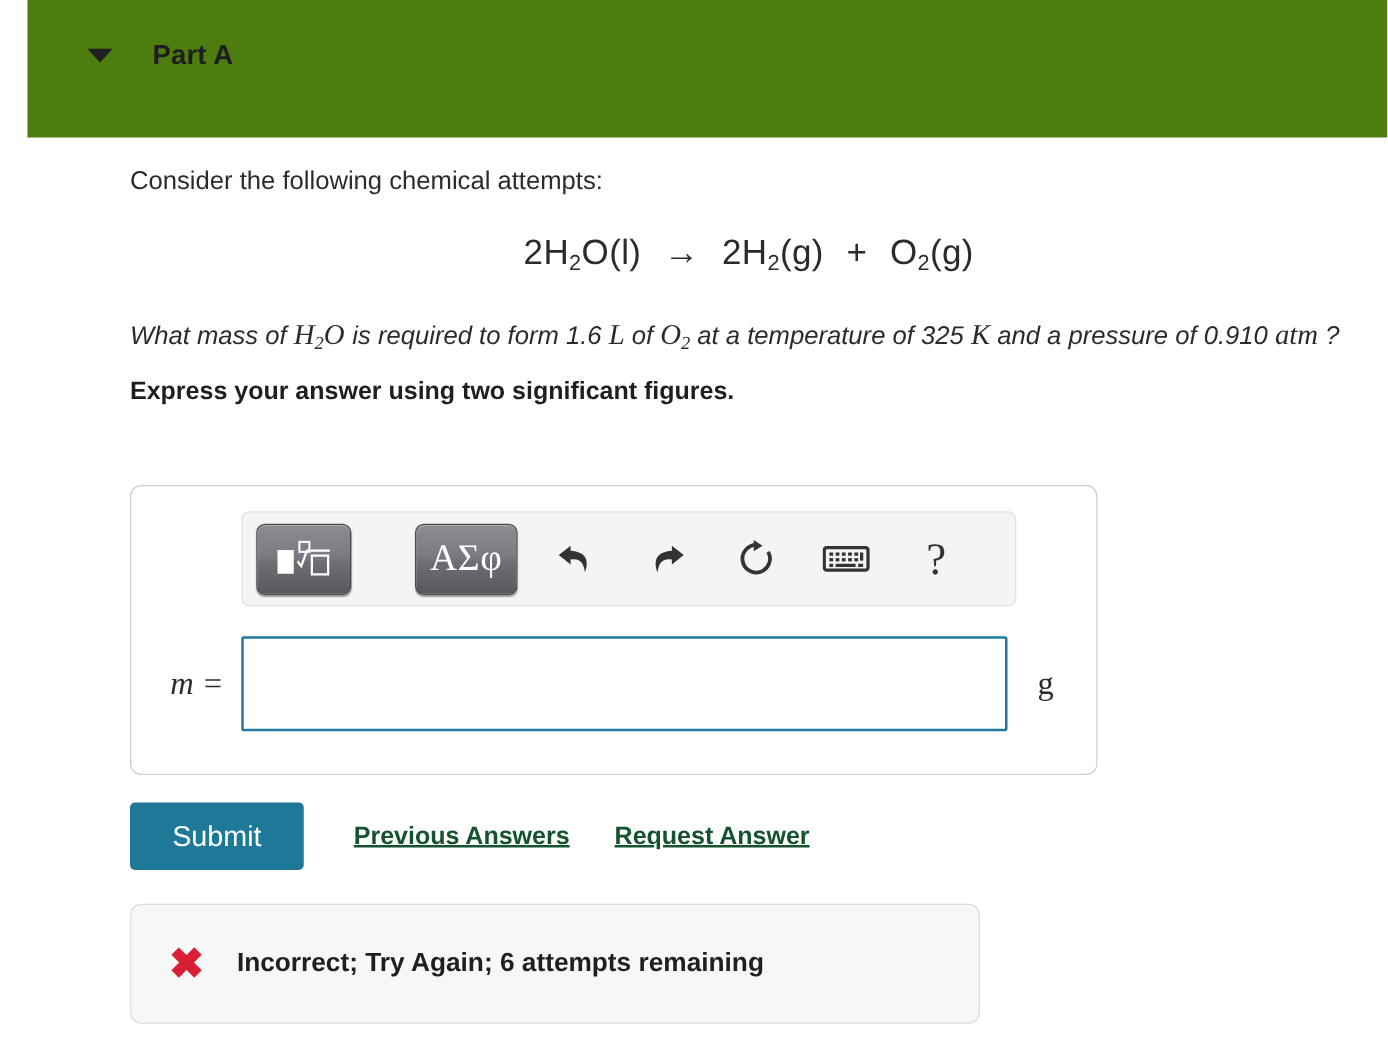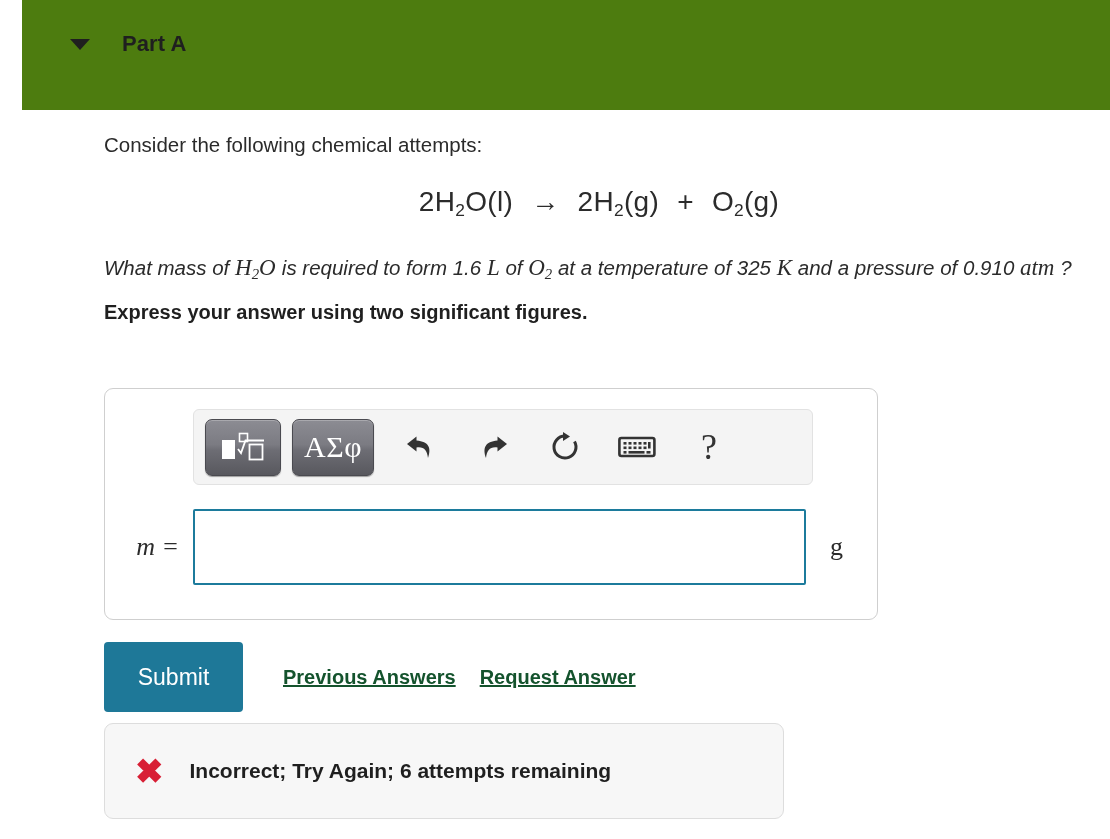--- a/index.html
+++ b/index.html
@@ -146,20 +146,21 @@
     justify-content: center;
     margin-right: 11px;
     cursor: pointer;
   }
   .tb-btn.greek {
     width: 80px;
     font-family: "Liberation Serif", "DejaVu Serif", serif;
     color: #ffffff;
     font-size: 30px;
     letter-spacing: 0.5px;
+    margin-left: 40px;
   }
 
   .tb-icon {
     width: 52px;
     height: 48px;
     display: flex;
     align-items: center;
     justify-content: center;
     margin-right: 10px;
     cursor: pointer;
@@ -222,33 +223,33 @@
     align-items: center;
   }
   .submit-btn {
     background: #1e7898;
     color: #ffffff;
     border: none;
     border-radius: 4px;
     font-family: "Liberation Sans", sans-serif;
     font-size: 23px;
     width: 139px;
-    height: 70px;
+    height: 54px;
     cursor: pointer;
   }
   .link {
     color: #14532d;
     font-size: 20px;
     font-weight: bold;
     text-decoration: underline;
     cursor: pointer;
     margin-left: 40px;
     white-space: nowrap;
   }
-  .link.second { margin-left: 24px; }
+  .link.second { margin-left: 36px; }
 
   
   .feedback {
     position: absolute;
     left: 104px;
     top: 723px;
     width: 680px;
     height: 96px;
     background: #f7f7f7;
     border: 1px solid #dddddd;

